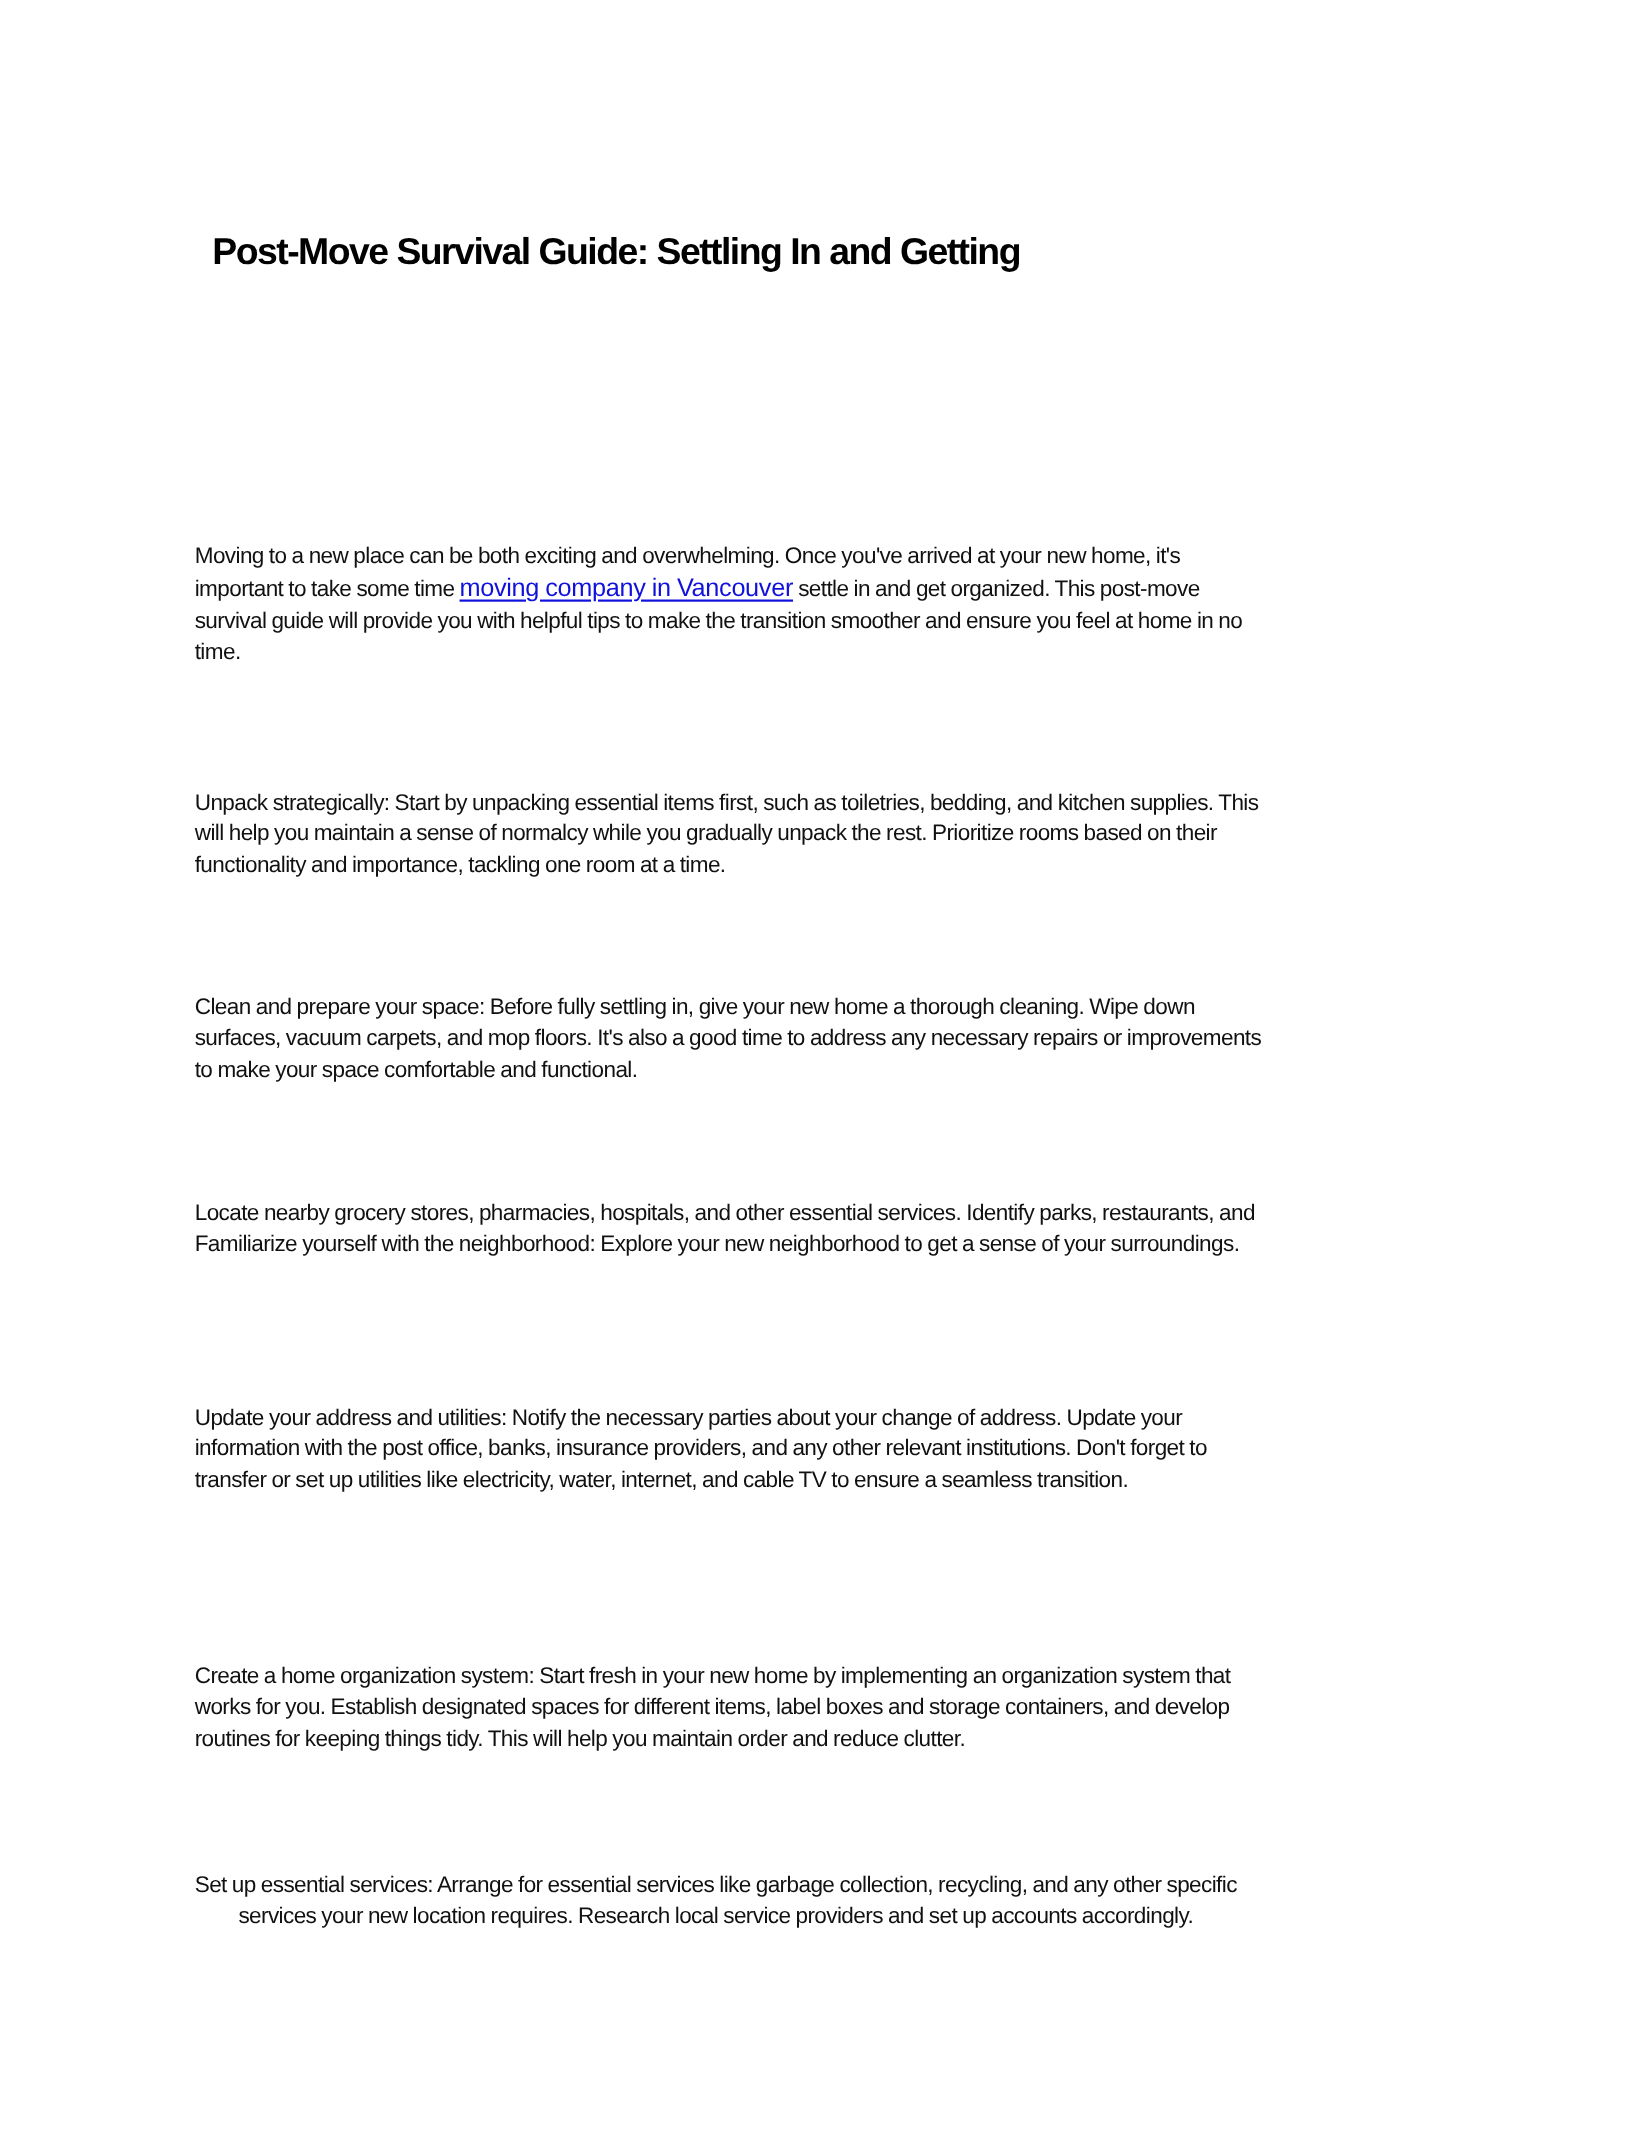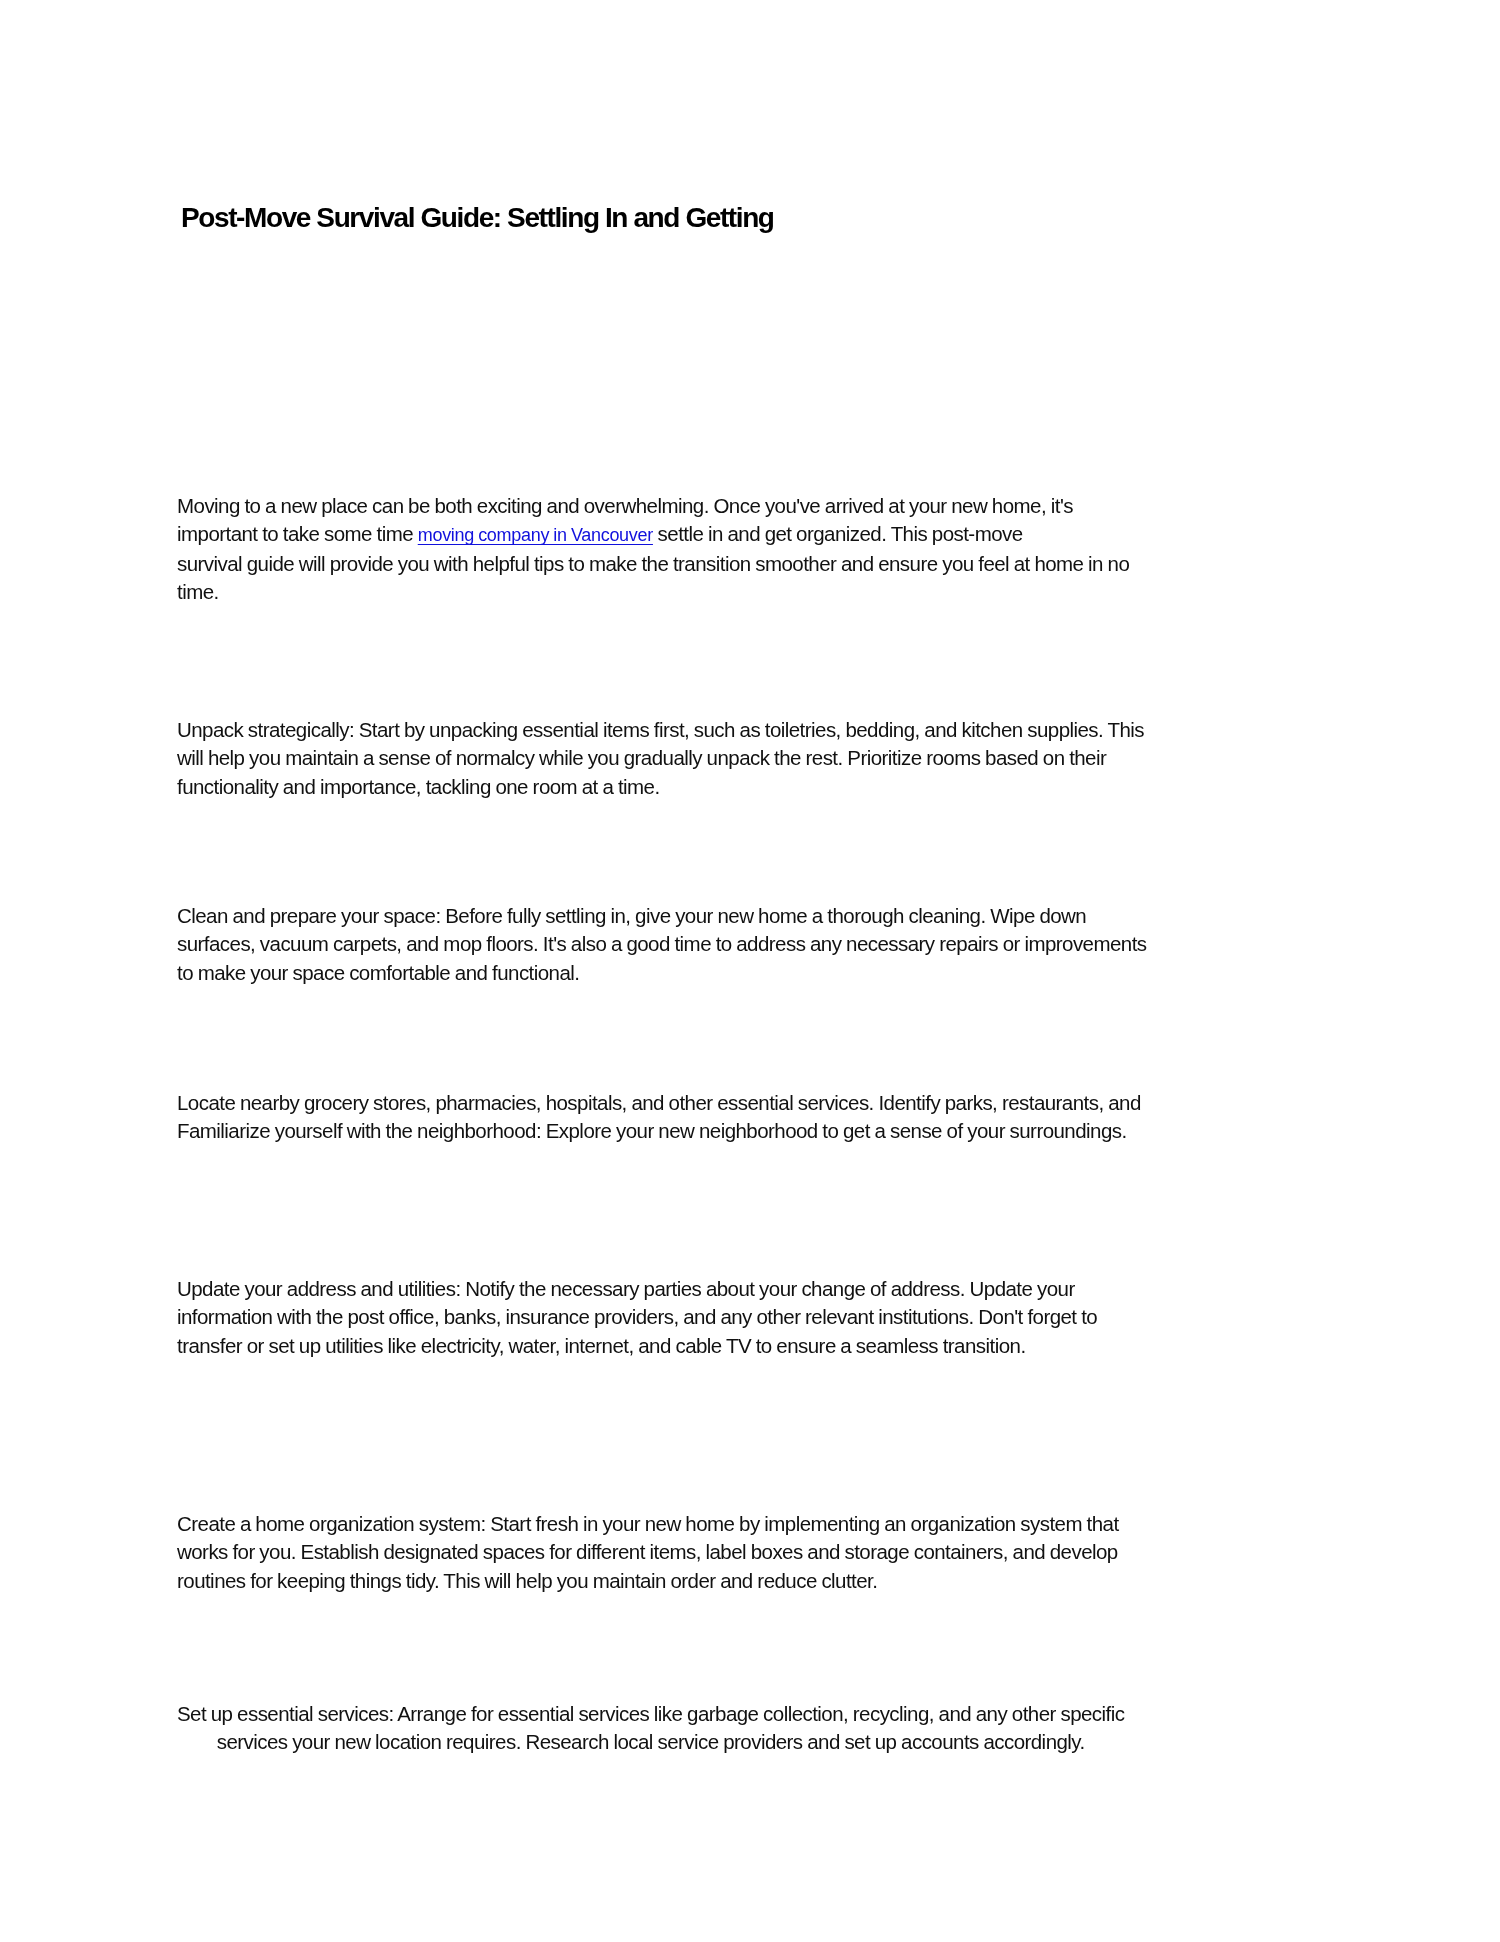--- a/index.html
+++ b/index.html
@@ -19,45 +19,45 @@
     position: absolute;
     left: 0; top: 0;
     width: 1500px;
     height: 1942px;
     background: #ffffff;
   }
   .title {
     position: absolute;
     left: 177px;
     top: 180px;
-    margin: 4px;
+    margin: 16px;
     font-family: "Liberation Sans", sans-serif;
     font-weight: bold;
-    font-size: 28px;
+    font-size: 34px;
     line-height: 67px;
     letter-spacing: -1.4px;
     color: #000000;
     white-space: nowrap;
   }
   .title .tline { display: block; }
   .para {
     position: absolute;
     left: 177px;
     margin: 0;
     font-size: 20.5px;
     line-height: 28.3px;
     letter-spacing: -0.55px;
     word-spacing: -0.5px;
     color: #111111;
     white-space: nowrap;
   }
   .para .pline { display: block; }
   .link {
     font-family: "Liberation Sans", sans-serif;
-    font-size: 18px;
+    font-size: 23px;
     letter-spacing: -0.3px;
     color: #1111dd;
     text-decoration: underline;
     text-underline-offset: 3px;
     cursor: pointer;
   }
 </style>
 </head>
 <body>
 

